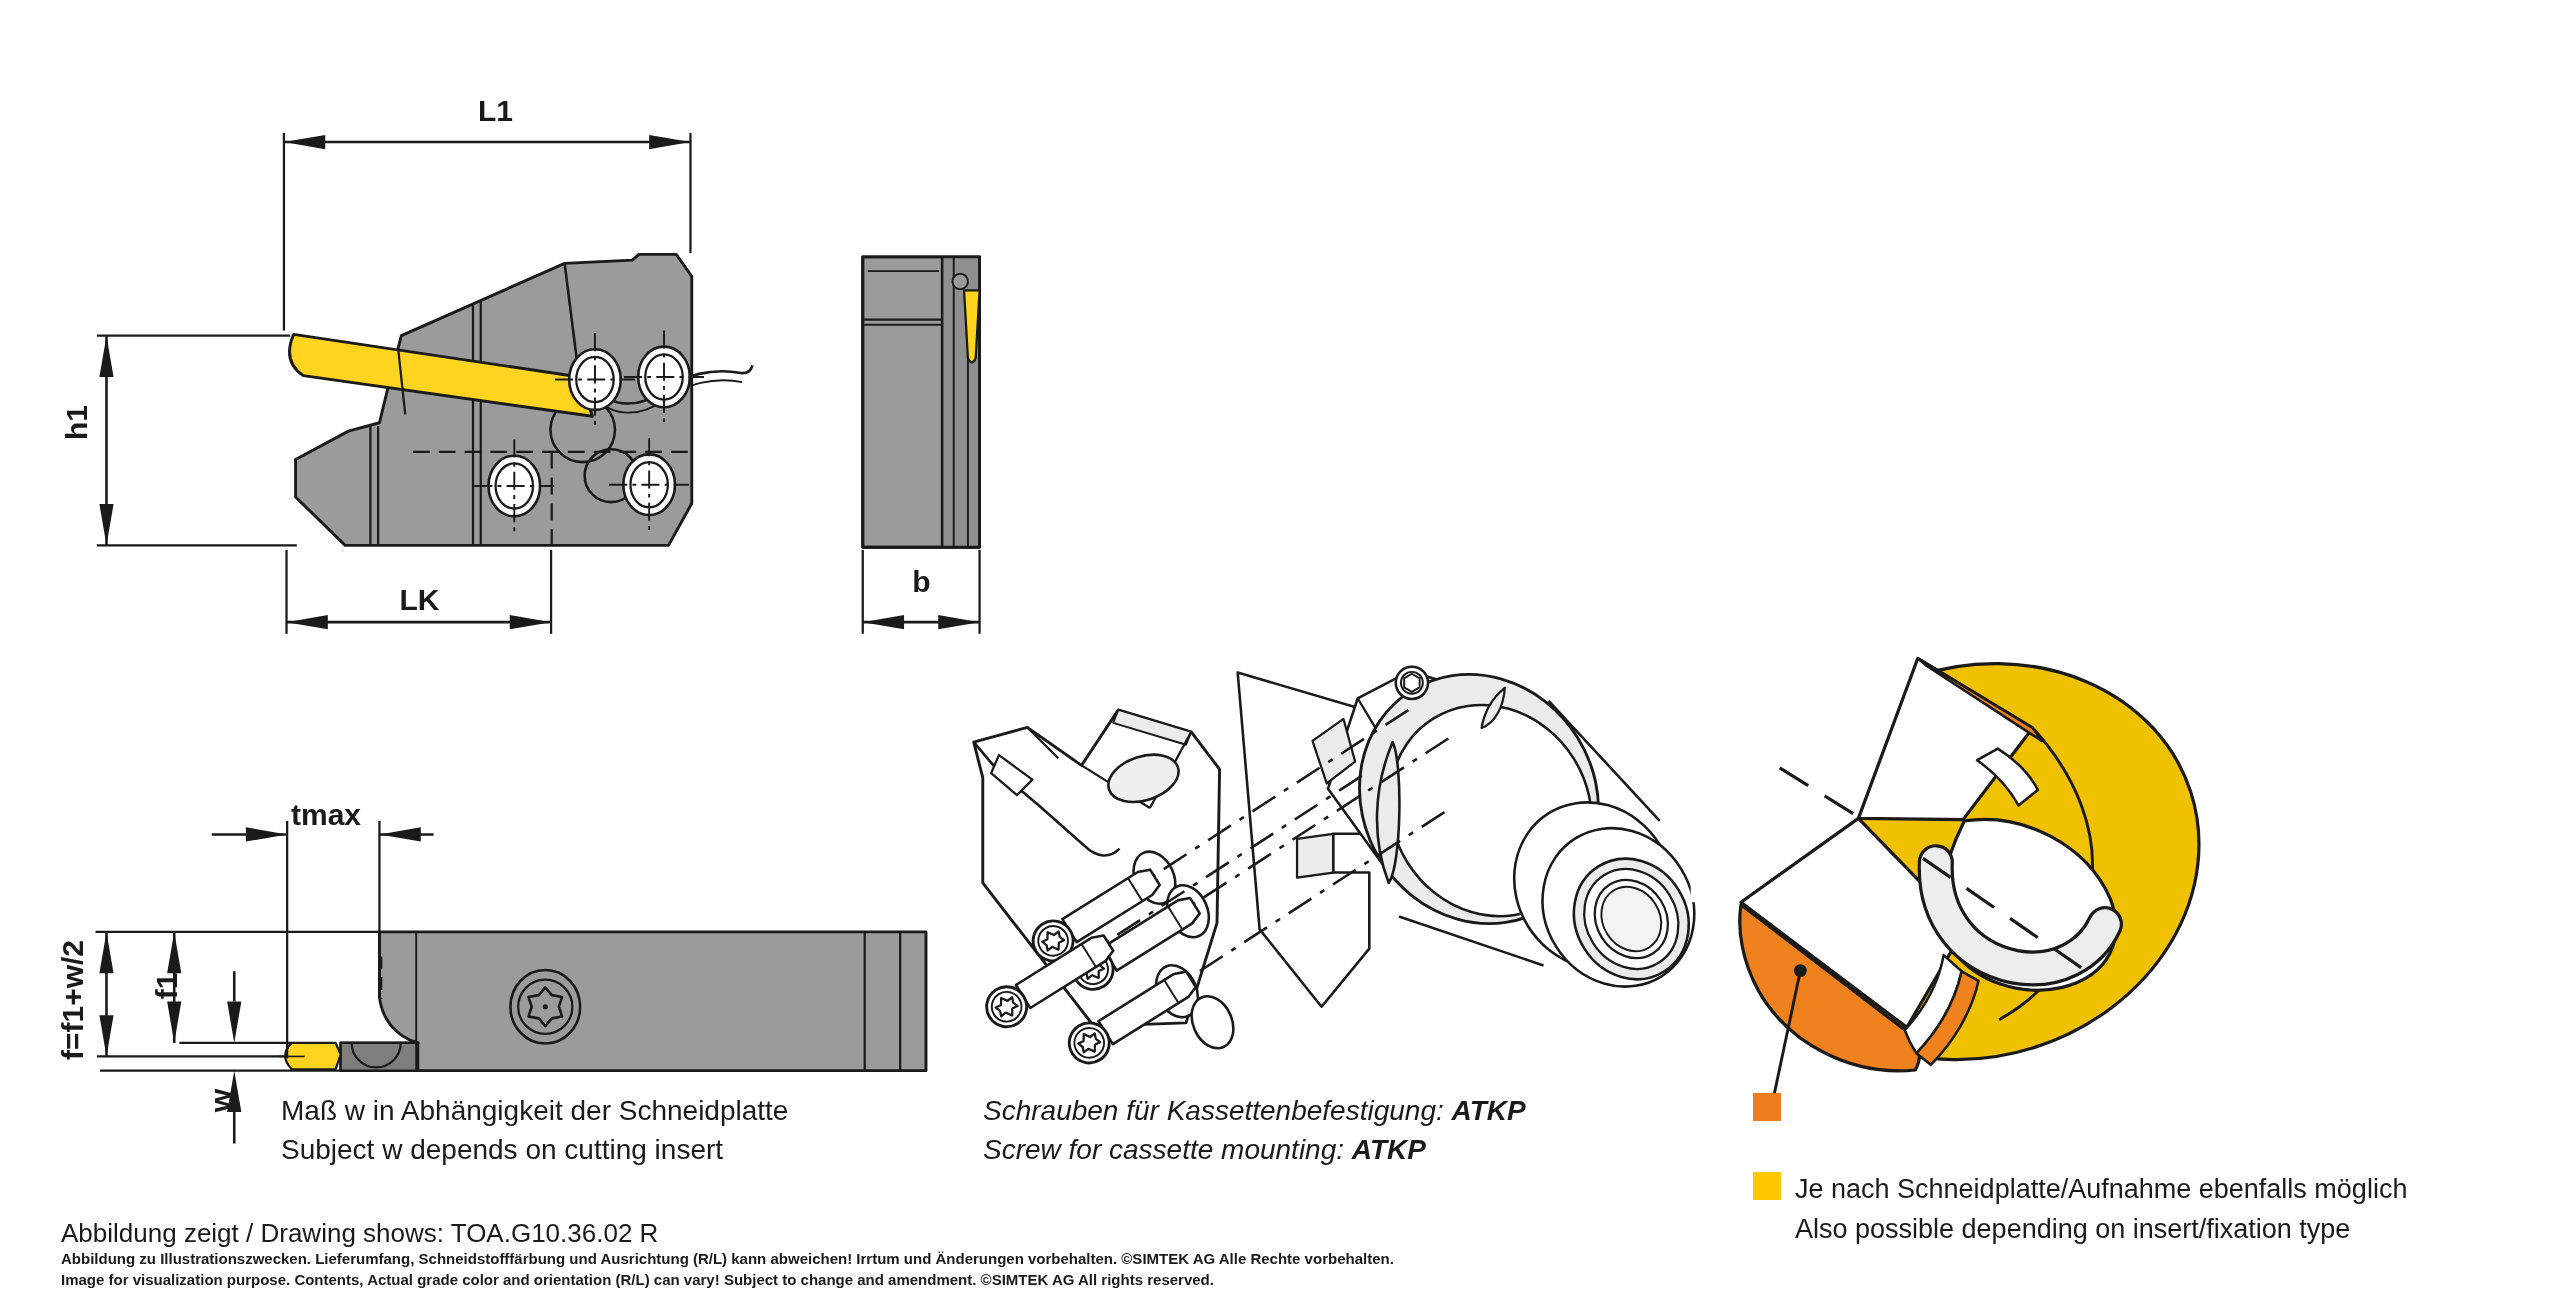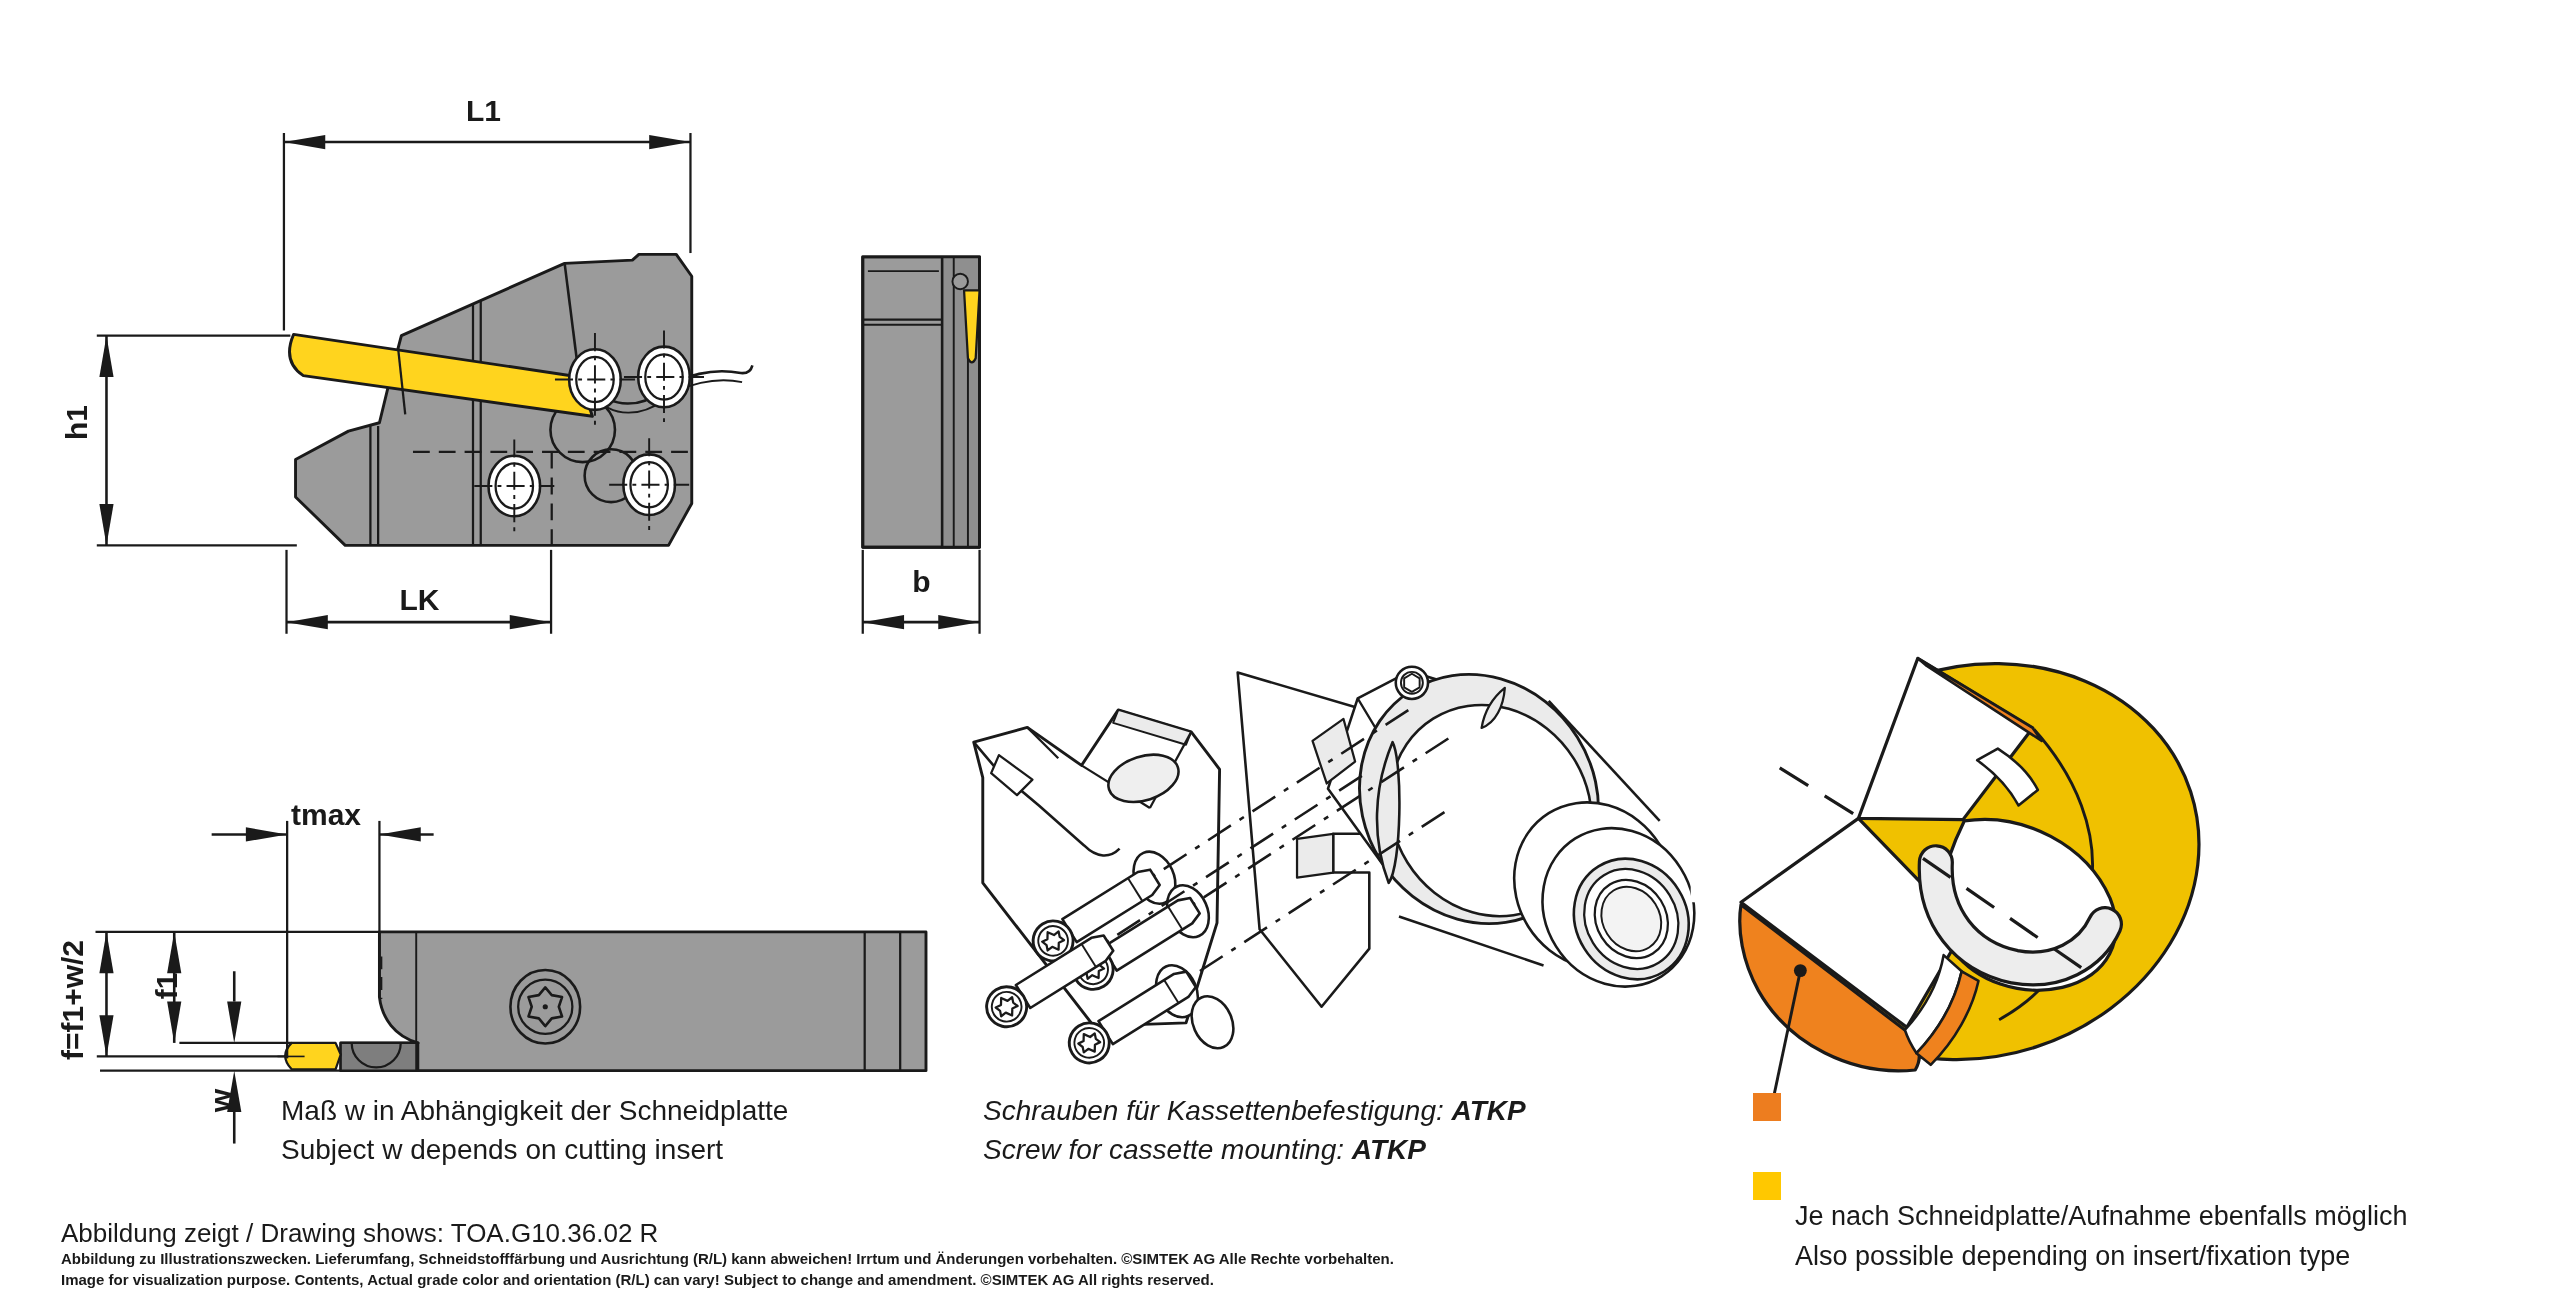--- a/index.html
+++ b/index.html
@@ -273,41 +273,41 @@
     <g stroke-width="5" stroke-dasharray="52 30">
       <line x1="2758" y1="1190" x2="2874" y2="1262"></line>
       <line x1="2980" y1="1330" x2="3248" y2="1515"></line>
     </g>
 
     <line x1="2790" y1="1504" x2="2746" y2="1712" stroke-width="4.5"></line>
     <circle cx="2790" cy="1504" r="10" fill="#1a1a1a" stroke="none"></circle>
   </g>
 </svg>
 
-<div class="txt dim" style="left:280px;top:94px;width:407px;">L1</div>
+<div class="txt dim" style="left:292px;top:94px;width:407px;">L1</div>
 <div class="txt dim rot" style="left:24.5px;top:403px;width:103px;height:39px;">h1</div>
 <div class="txt dim" style="left:287px;top:583px;width:265px;">LK</div>
 <div class="txt dim" style="left:863px;top:565px;width:117px;">b</div>
 <div class="txt dim" style="left:213px;top:798px;width:226px;">tmax</div>
 <div class="txt dim rot" style="left:-24.5px;top:982px;width:194px;height:36px;">f=f1+w/2</div>
 <div class="txt dim rot" style="left:128px;top:969px;width:77px;height:34px;">f1</div>
 <div class="txt dim rot" style="left:194px;top:1085px;width:52px;height:31px;">w</div>
 
 <div class="txt cap" style="left:281px;top:1091px;">
   <div>Maß w in Abhängigkeit der Schneidplatte</div>
   <div>Subject w depends on cutting insert</div>
 </div>
 <div class="txt cap" style="left:983px;top:1091px;font-style:italic;">
   <div><span>Schrauben für Kassettenbefestigung: </span><b>ATKP</b></div>
   <div><span>Screw for cassette mounting: </span><b>ATKP</b></div>
 </div>
 
 <div class="legend-square" style="left: 1753px; top: 1093px; background: rgb(237, 125, 31);"></div>
 <div class="legend-square" style="left: 1753px; top: 1172px; background: rgb(255, 200, 0);"></div>
-<div class="txt leg" style="left:1795px;top:1169px;margin-top:27px;">
+<div class="txt leg" style="left:1795px;top:1169px;">
   <div>Je nach Schneidplatte/Aufnahme ebenfalls möglich</div>
   <div>Also possible depending on insert/fixation type</div>
 </div>
 
 <div class="txt foot-main" style="left:61px;top:1218px;">Abbildung zeigt / Drawing shows: TOA.G10.36.02 R</div>
 <div class="txt foot-fine" style="left:61px;top:1249px;">Abbildung zu Illustrationszwecken. Lieferumfang, Schneidstofffärbung und Ausrichtung (R/L) kann abweichen! Irrtum und Änderungen vorbehalten. ©SIMTEK AG Alle Rechte vorbehalten.</div>
 <div class="txt foot-fine" style="left:61px;top:1270px;">Image for visualization purpose. Contents, Actual grade color and orientation (R/L) can vary! Subject to change and amendment. ©SIMTEK AG All rights reserved.</div>
 
 </div>
 

